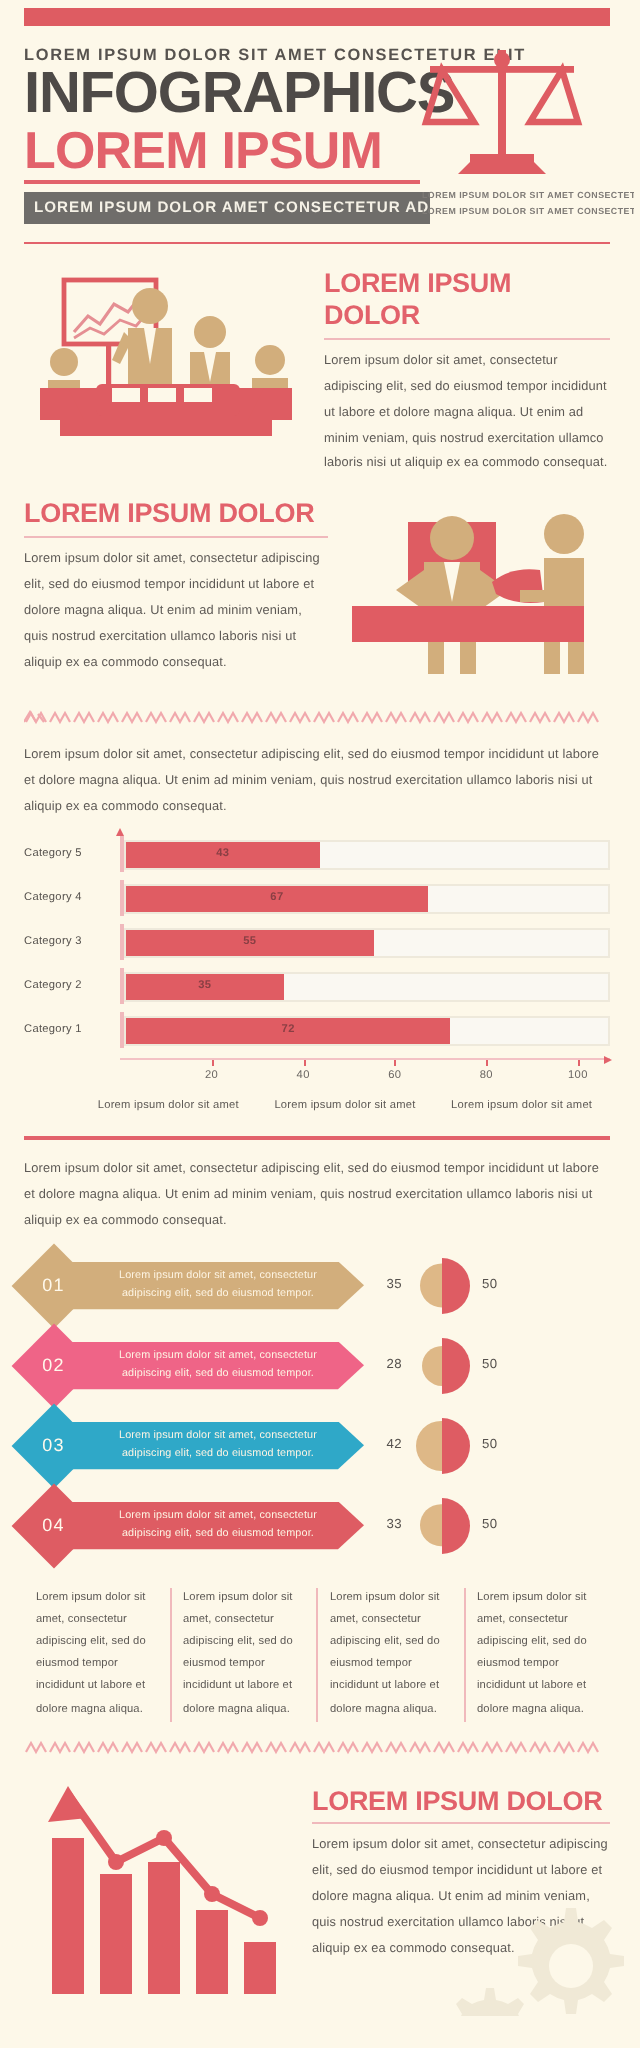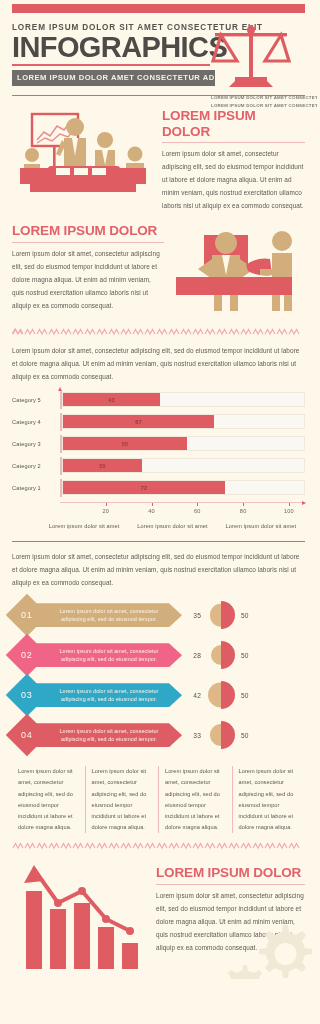--- a/index.html
+++ b/index.html
@@ -185,20 +185,21 @@
 <body>
 
 <div class="page">
 
   <div class="top-bar"></div>
 
   <div class="header">
     <div class="hdr-left">
       <div class="kicker">LOREM IPSUM DOLOR SIT AMET CONSECTETUR ELIT</div>
       <div class="title-main">INFOGRAPHICS</div>
+      <div class="title-sub">LOREM IPSUM</div>
       <div class="title-rule"></div>
       <div class="hdr-strip">LOREM IPSUM DOLOR  AMET CONSECTETUR  ADIPISCING</div>
     </div>
     <div class="hdr-right">
       <svg class="scale-icon" width="84" height="72" viewBox="0 0 84 72">
         <rect x="40" y="4" width="4" height="52" fill="#de5c62"></rect>
         <rect x="6" y="12" width="72" height="3.4" fill="#de5c62"></rect>
         <circle cx="42" cy="9" r="4" fill="#de5c62"></circle>
         <path d="M6 14 L-2 40 L22 40 Z" fill="none" stroke="#de5c62" stroke-width="3.2" transform="translate(6,0)"></path>
         <path d="M78 14 L62 40 L86 40 Z" fill="none" stroke="#de5c62" stroke-width="3.2" transform="translate(-6,0)"></path>

